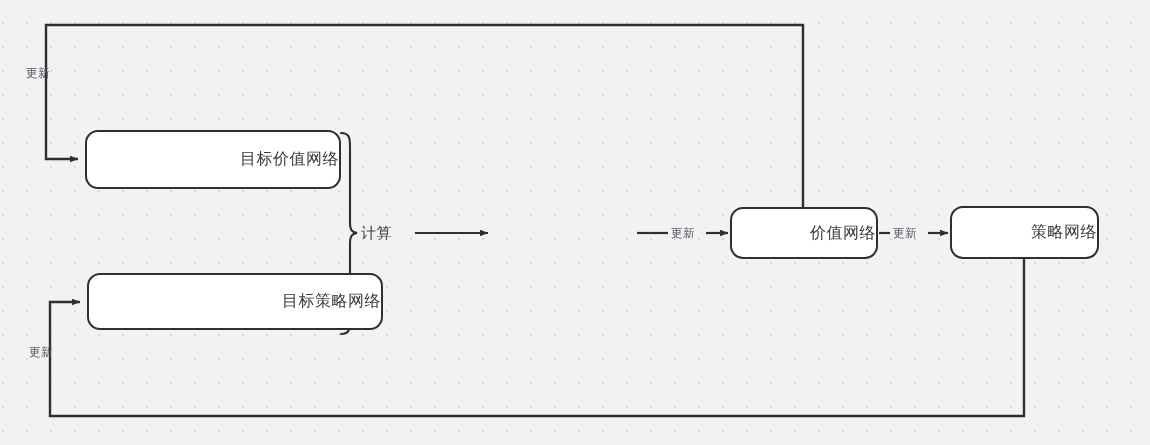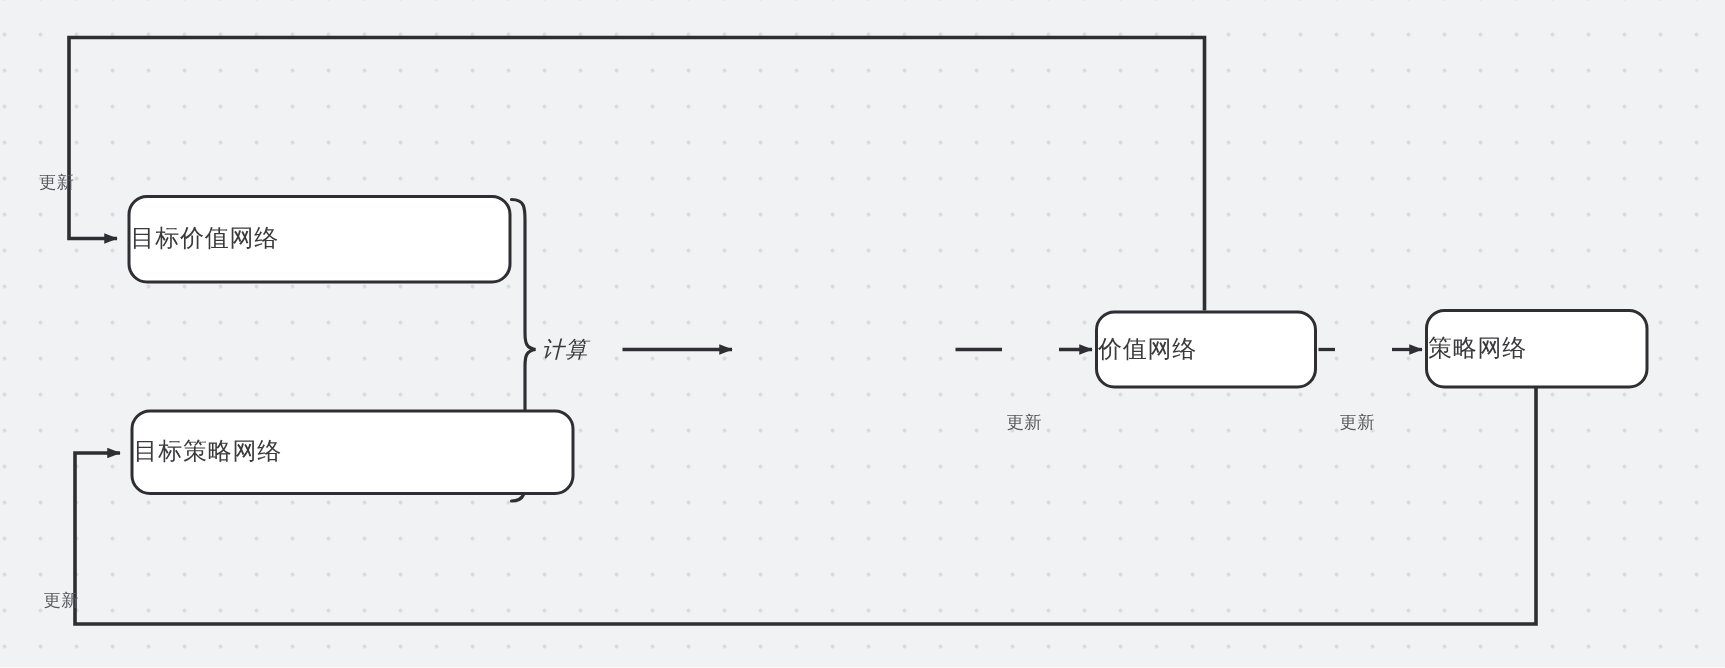--- a/index.html
+++ b/index.html
@@ -27,41 +27,39 @@
     height: 445px;
   }
   .node-box {
     position: absolute;
     box-sizing: border-box;
     background: #ffffff;
     border: 2px solid #2e2e33;
     border-radius: 13px;
     display: flex;
     align-items: center;
-    justify-content: flex-start;
+    justify-content: flex-end;
     color: #3a3a3c;
     font-size: 16px;
     letter-spacing: 0.5px;
     white-space: nowrap;
   }
   .edge-label {
     position: absolute;
     color: #58585d;
     font-size: 11.5px;
     letter-spacing: 0.4px;
     white-space: nowrap;
-    margin-top: 48px;
   }
   .brace-label {
     position: absolute;
     color: #3a3a3c;
     font-size: 15px;
     letter-spacing: 0.5px;
     white-space: nowrap;
-    font-style: italic;
   }
 </style>
 </head>
 <body>
 
 <div id="canvas">
 
   <svg id="diagram-svg" viewBox="0 0 1150 445" xmlns="http://www.w3.org/2000/svg">
     <defs>
       <marker id="arrowhead" markerWidth="9" markerHeight="7" refX="8.5" refY="3.5" orient="auto" markerUnits="userSpaceOnUse">

